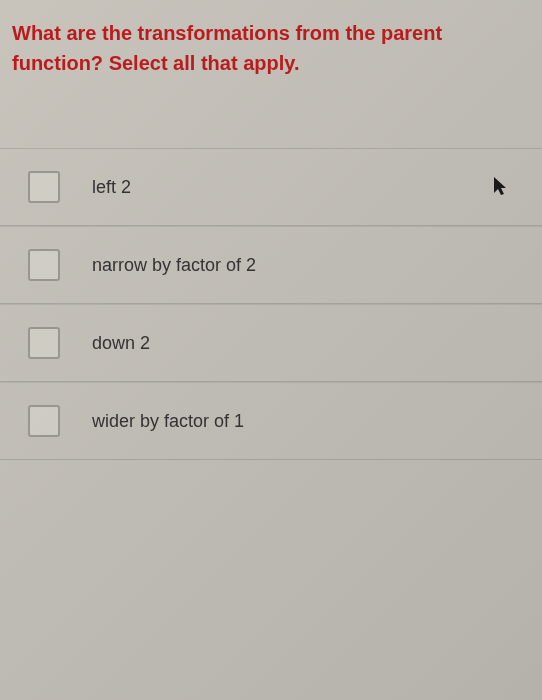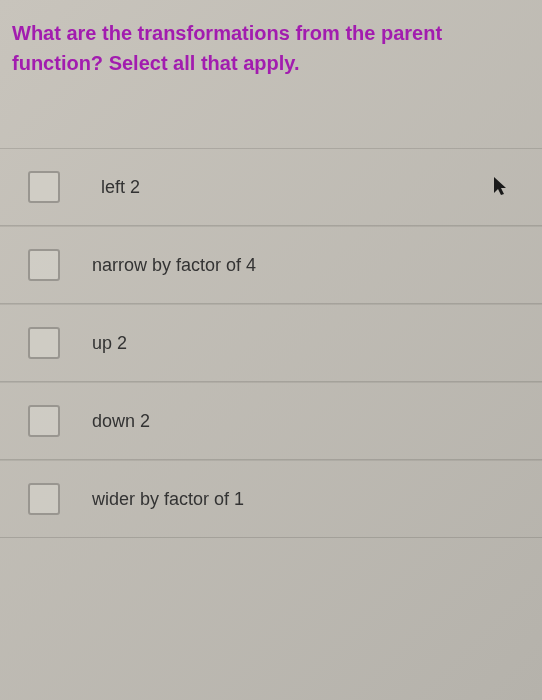--- a/index.html
+++ b/index.html
@@ -14,36 +14,35 @@
       font-family: Arial, Helvetica, sans-serif;
       color: #2a2a2a;
       overflow: hidden;
       position: relative;
     }
     .question {
       padding: 18px 20px 10px 12px;
       font-size: 20px;
       font-weight: 600;
       line-height: 1.5;
-      color: #a21caf;
+      color: #b91c1c;
     }
     .options-container {
       margin-top: 60px;
       padding: 0;
     }
     .option-row {
       display: flex;
       align-items: center;
       padding: 22px 20px 22px 28px;
       border-bottom: 1px solid rgba(120, 118, 112, 0.35);
       border-top: 1px solid rgba(120, 118, 112, 0.2);
     }
     .option-row:first-child {
       border-top: 1px solid rgba(120, 118, 112, 0.3);
-      gap: 9px;
     }
     .checkbox {
       width: 32px;
       height: 32px;
       border: 2px solid #999690;
       background: rgba(220, 217, 210, 0.5);
       border-radius: 3px;
       margin-right: 32px;
       flex-shrink: 0;
       cursor: pointer;
@@ -67,25 +66,21 @@
 
 <div class="question">What are the transformations from the parent function? Select all that apply.</div>
 
 <div class="options-container">
   <div class="option-row">
     <div class="checkbox"></div>
     <div class="option-label">left 2</div>
   </div>
   <div class="option-row">
     <div class="checkbox"></div>
-    <div class="option-label">narrow by factor of 4</div>
-  </div>
-  <div class="option-row">
-    <div class="checkbox"></div>
-    <div class="option-label">up 2</div>
+    <div class="option-label">narrow by factor of 2</div>
   </div>
   <div class="option-row">
     <div class="checkbox"></div>
     <div class="option-label">down 2</div>
   </div>
   <div class="option-row">
     <div class="checkbox"></div>
     <div class="option-label">wider by factor of 1</div>
   </div>
 </div>

